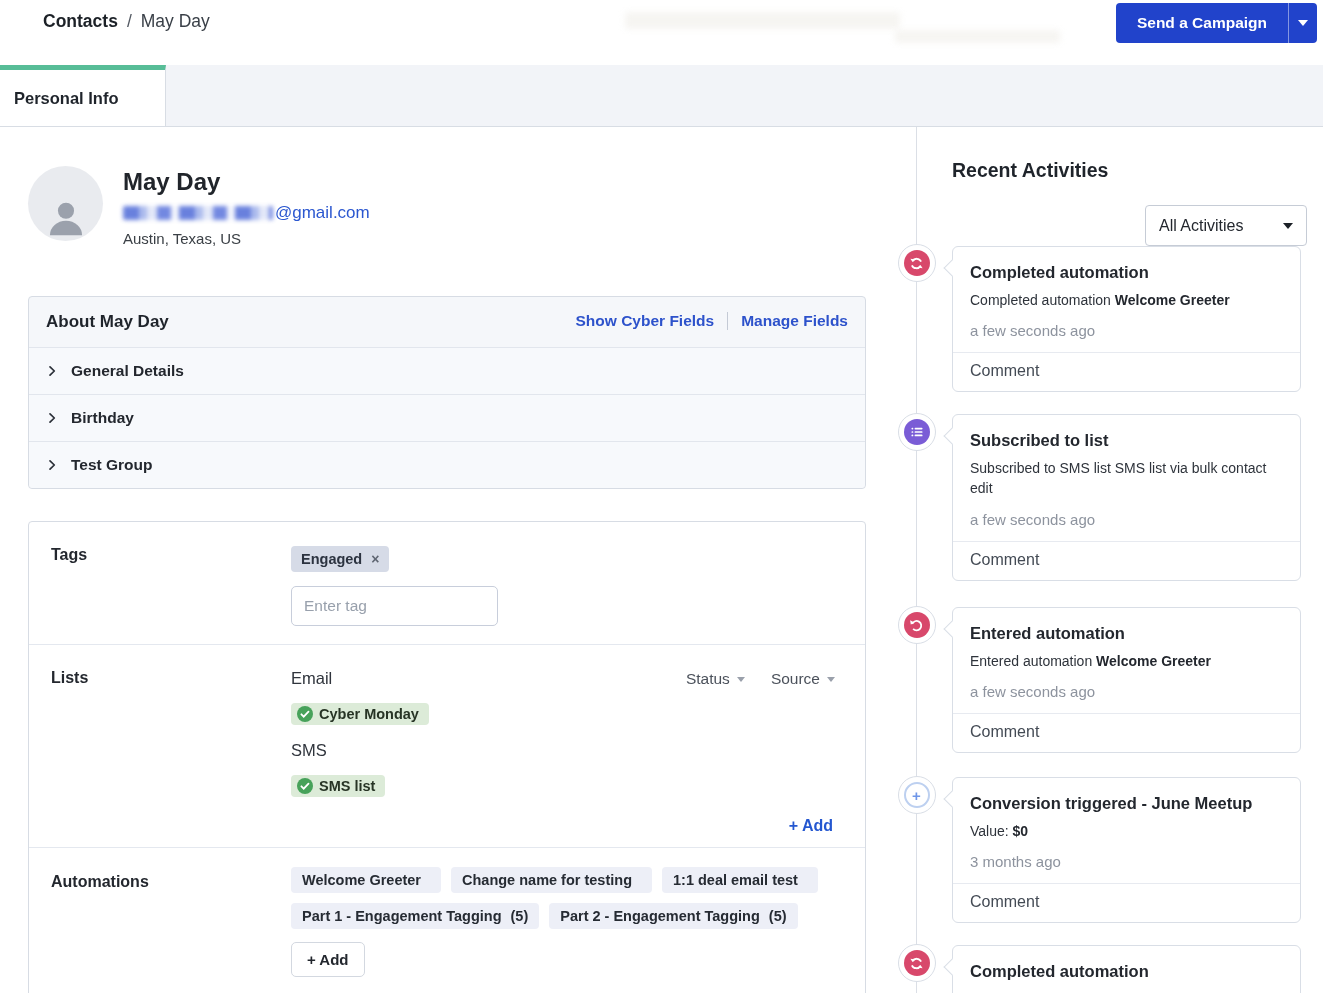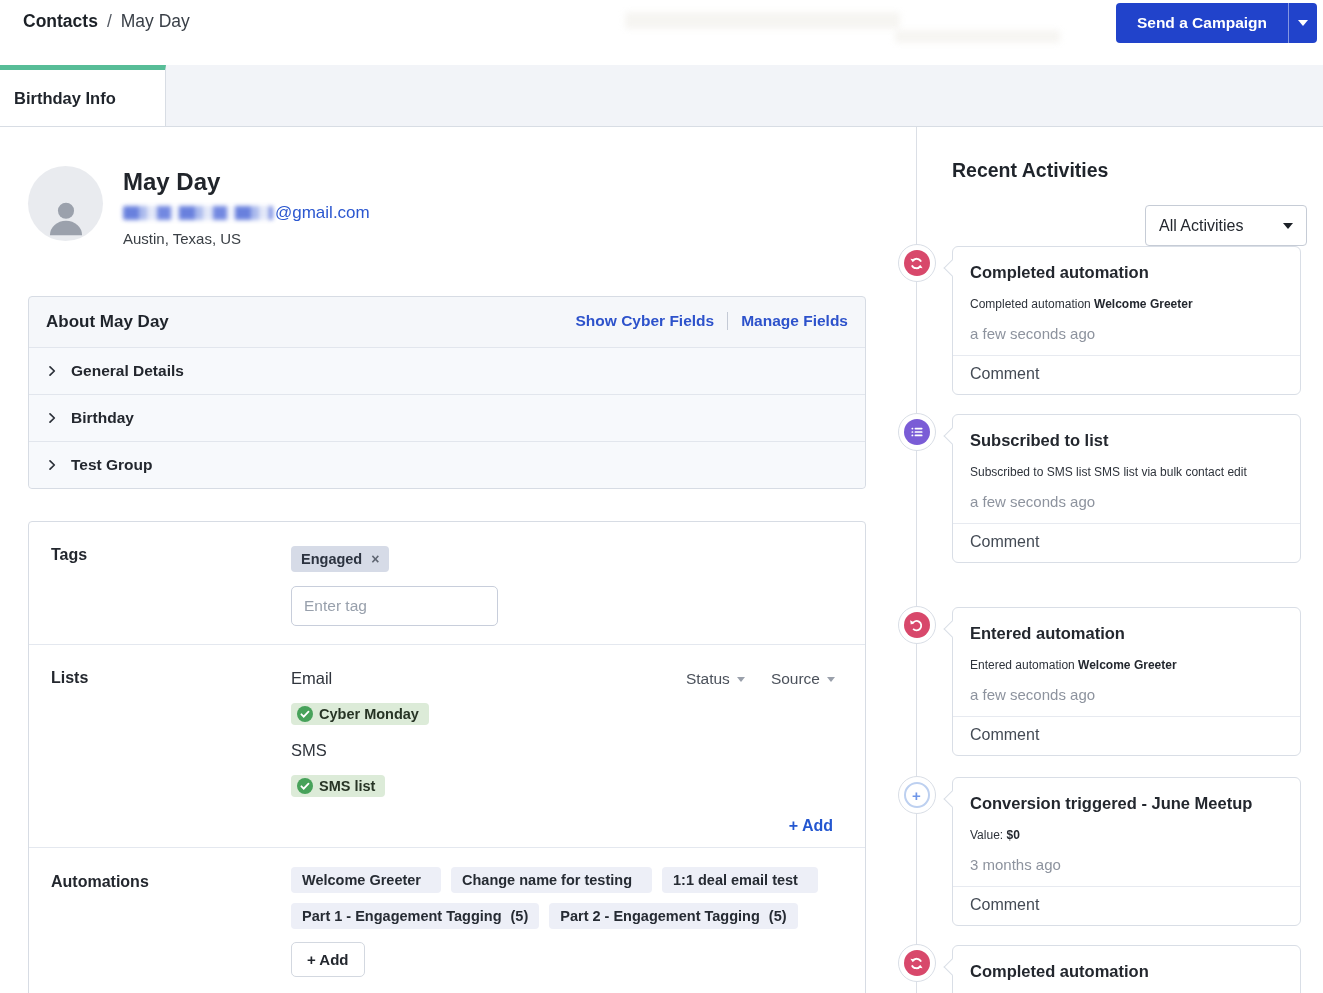--- a/index.html
+++ b/index.html
@@ -3,21 +3,21 @@
 <meta charset="utf-8">
 <style>
   * { margin:0; padding:0; box-sizing:border-box; }
   html,body { width:1323px; height:993px; }
   body {
     position:relative; overflow:hidden; background:#fff;
     font-family:"Liberation Sans", sans-serif; color:#23272e;
   }
   
   .topbar { position:absolute; top:0; left:0; width:1323px; height:65px; background:#fff; }
-  .breadcrumb { position:absolute; top:11px; left:23px; font-size:17.5px; display:flex; align-items:center; gap:9px; }
+  .breadcrumb { position:absolute; top:11px; left:43px; font-size:17.5px; display:flex; align-items:center; gap:9px; }
   .breadcrumb .root { font-weight:700; color:#1c2127; }
   .breadcrumb .sep { color:#545a63; font-weight:400; }
   .breadcrumb .current { color:#3a4048; font-weight:400; }
   .redact { position:absolute; background:#efede7; filter:blur(3px); opacity:.55; border-radius:2px; }
   .redact.r1 { left:625px; top:12px; width:275px; height:17px; }
   .redact.r2 { left:895px; top:30px; width:165px; height:13px; }
   .split-btn { position:absolute; top:3px; right:6px; height:40px; display:flex; border-radius:4px; overflow:hidden; background:#2143cb; }
   .split-btn .main { padding:0 21px; color:#fff; font-size:15.5px; font-weight:700; display:flex; align-items:center; cursor:pointer; }
   .split-btn .caret-seg { width:29px; display:flex; align-items:center; justify-content:center; border-left:1px solid rgba(255,255,255,.45); cursor:pointer; }
   .caret { width:0; height:0; border-left:5px solid transparent; border-right:5px solid transparent; border-top:6px solid #fff; }
@@ -70,21 +70,21 @@
   
   .right-panel { position:absolute; top:127px; left:916px; width:397px; height:866px; border-left:1px solid #dbdfe6; background:#fff; }
   .ra-title { position:absolute; top:32px; left:35px; font-size:19.5px; font-weight:700; color:#1f242b; }
   .ra-filter { position:absolute; top:35px; right:6px; width:162px; height:41px; background:#fff; border:1px solid #c6ccd6; border-radius:4px; display:flex; align-items:center; justify-content:space-between; padding:0 13px; cursor:pointer;margin-top:43px; }
   .ra-filter-label { font-size:16px; color:#23272e; }
   .ra-filter .caret { border-top-color:#1c2127; }
   .activity-card { position:absolute; left:35px; width:349px; background:#fff; border:1px solid #d9dee6; border-radius:6px; }
   .activity-card .notch { position:absolute; left:-7px; top:15px; width:12px; height:12px; background:#fff; border-left:1px solid #d9dee6; border-bottom:1px solid #d9dee6; transform:rotate(45deg); }
   .card-body { padding:16px 17px 13px; }
   .card-title { font-size:16.5px; font-weight:700; color:#23272e; }
-  .card-text { margin-top:14px; font-size:12px; color:#2e333b; line-height:1.45; }
+  .card-text { margin-top:8px; font-size:14px; color:#2e333b; line-height:1.45; }
   .card-text b { color:#23272e; }
   .card-time { margin-top:12px; font-size:15px; color:#8d939e; }
   .card-footer { border-top:1px solid #e7eaf0; padding:9px 17px 11px; font-size:16px; color:#434a54; cursor:pointer; }
   .tl-icon { position:absolute; width:38px; height:38px; border-radius:50%; background:#fff; border:1px solid #d9dee6; left:-19.5px; display:flex; align-items:center; justify-content:center; z-index:2; }
   .tl-icon .disc { width:26px; height:26px; border-radius:50%; display:flex; align-items:center; justify-content:center; }
   .disc.red { background:#d8486b; }
   .disc.purple { background:#7a5cd6; }
   .disc.ring { background:#fff; border:2px solid #bdd0f0; color:#6f96e8; font-size:15px; font-weight:700; line-height:1; }
 </style>
 </head>
@@ -100,21 +100,21 @@
   <div class="redact r2"></div>
   <div class="split-btn">
     <div class="main">Send a Campaign</div>
     <div class="caret-seg">
       <span class="caret"></span>
     </div>
   </div>
 </div>
 
 <div class="tabstrip">
-  <div class="tab active">Birthday Info</div>
+  <div class="tab active">Personal Info</div>
 </div>
 
 <div class="left-col">
 
   <div class="contact-header">
     <div class="avatar">
       <svg width="46" height="46" viewBox="0 0 24 24" fill="#9ba1ac">
           <circle cx="12" cy="8.2" r="4.2"></circle>
           <path d="M3.6 21a8.4 7.6 0 0 1 16.8 0z"></path>
         </svg>

